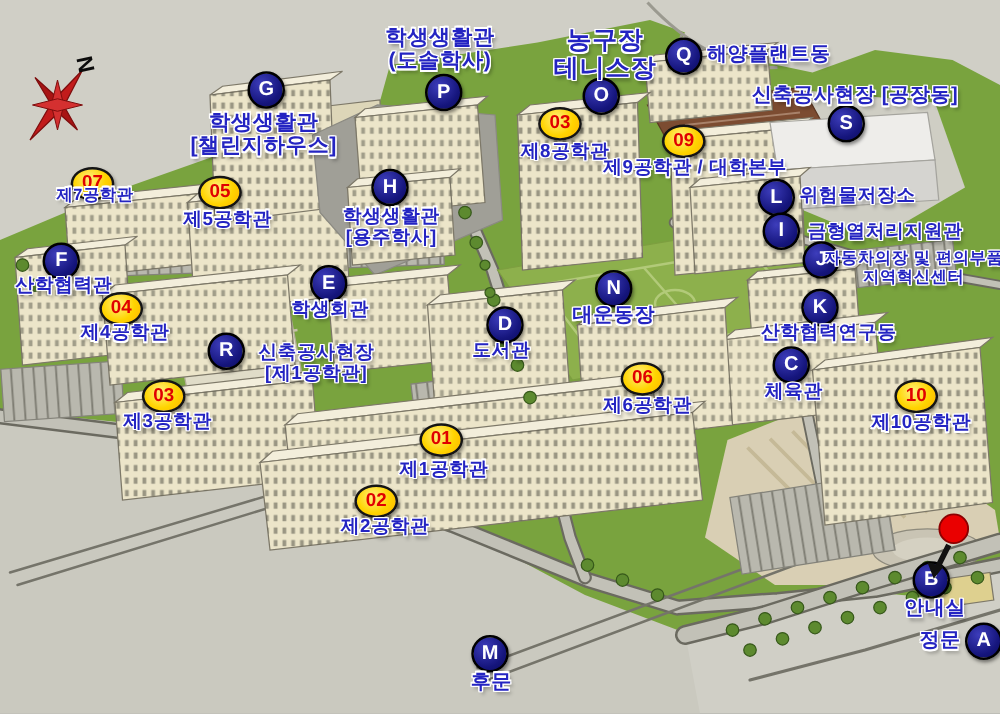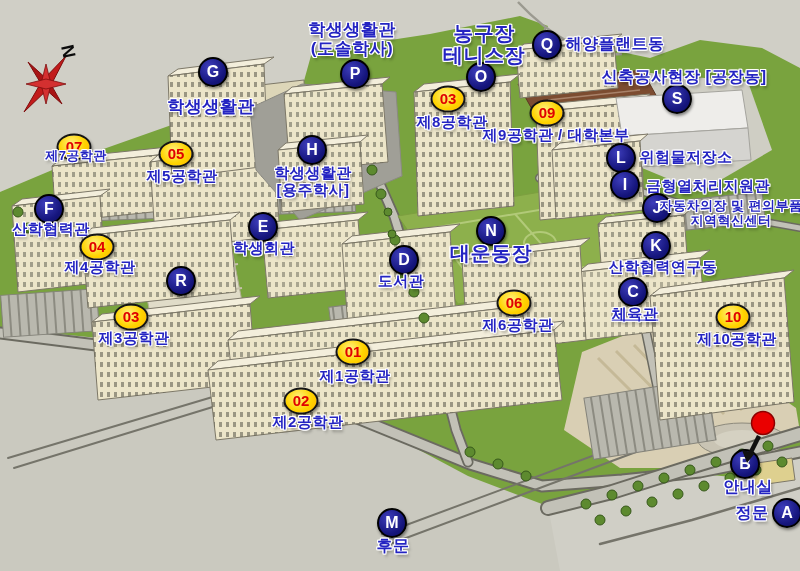--- a/index.html
+++ b/index.html
@@ -259,20 +259,21 @@
       <polygon points="46,64 51,84 46,104 41,84" fill="#d43030" stroke="#7e0d0d" stroke-width=".8"></polygon>
       <polygon points="26,84 46,79 66,84 46,89" fill="#d43030" stroke="#7e0d0d" stroke-width=".8"></polygon>
       <text x="63" y="56" transform="rotate(78 68 50)" font-family="Liberation Sans, sans-serif" font-size="18" font-weight="bold" fill="#0b0b0b">N</text>
     </g>
   </svg>
 
   <div id="locations">
       <div class="marker letter" style="left: 213px; top: 72px;">G</div>
       <div class="label" style="left: 211px; top: 107px; font-size: 17px;">
         <span class="line">학생생활관</span>
+        <span class="line">[챌린지하우스]</span>
       </div>
       <div class="marker letter" style="left: 355px; top: 74px;">P</div>
       <div class="label" style="left: 352px; top: 39px; font-size: 17px;">
         <span class="line">학생생활관</span>
         <span class="line">(도솔학사)</span>
       </div>
       <div class="marker letter" style="left: 481px; top: 77px;">O</div>
       <div class="label" style="left: 484px; top: 44px; font-size: 20px;">
         <span class="line">농구장</span>
         <span class="line">테니스장</span>
@@ -304,29 +305,29 @@
       <div class="marker letter" style="left: 657px; top: 208px;">J</div>
       <div class="label" style="left: 731px; top: 214px; font-size: 13px;">
         <span class="line">자동차의장 및 편의부품</span>
         <span class="line">지역혁신센터</span>
       </div>
       <div class="marker letter" style="left: 656px; top: 246px;">K</div>
       <div class="label" style="left: 663px; top: 267px; font-size: 15px;">
         <span class="line">산학협력연구동</span>
       </div>
       <div class="marker letter" style="left: 633px; top: 292px;">C</div>
-      <div class="label" style="left: 635px; top: 314px; font-size: 15px; text-decoration: underline;">
+      <div class="label" style="left: 635px; top: 314px; font-size: 15px;">
         <span class="line">체육관</span>
       </div>
       <div class="marker number" style="left: 733px; top: 317px;">10</div>
       <div class="label" style="left: 737px; top: 339px; font-size: 15px;">
         <span class="line">제10공학관</span>
       </div>
       <div class="marker letter" style="left: 491px; top: 231px;">N</div>
-      <div class="label" style="left: 491px; top: 253px; font-size: 20px;">
+      <div class="label" style="left: 491px; top: 253px; font-size: 16px;">
         <span class="line">대운동장</span>
       </div>
       <div class="marker letter" style="left: 404px; top: 260px;">D</div>
       <div class="label" style="left: 401px; top: 281px; font-size: 15px;">
         <span class="line">도서관</span>
       </div>
       <div class="marker number" style="left: 514px; top: 303px;">06</div>
       <div class="label" style="left: 518px; top: 325px; font-size: 15px;">
         <span class="line">제6공학관</span>
       </div>
@@ -349,20 +350,24 @@
       </div>
       <div class="marker letter" style="left: 49px; top: 209px;">F</div>
       <div class="label" style="left: 51px; top: 229px; font-size: 15px;">
         <span class="line">산학협력관</span>
       </div>
       <div class="marker number" style="left: 97px; top: 247px;">04</div>
       <div class="label" style="left: 100px; top: 267px; font-size: 15px;">
         <span class="line">제4공학관</span>
       </div>
       <div class="marker letter" style="left: 181px; top: 281px;">R</div>
+      <div class="label" style="left: 253px; top: 291px; font-size: 15px;">
+        <span class="line">신축공사현장</span>
+        <span class="line">[제1공학관]</span>
+      </div>
       <div class="marker number" style="left: 131px; top: 317px; text-align: center;">03</div>
       <div class="label" style="left: 134px; top: 338px; font-size: 15px;">
         <span class="line">제3공학관</span>
       </div>
       <div class="marker number" style="left: 353px; top: 352px;">01</div>
       <div class="label" style="left: 355px; top: 376px; font-size: 15px;">
         <span class="line">제1공학관</span>
       </div>
       <div class="marker number" style="left: 301px; top: 401px;">02</div>
       <div class="label" style="left: 308px; top: 422px; font-size: 15px;">

